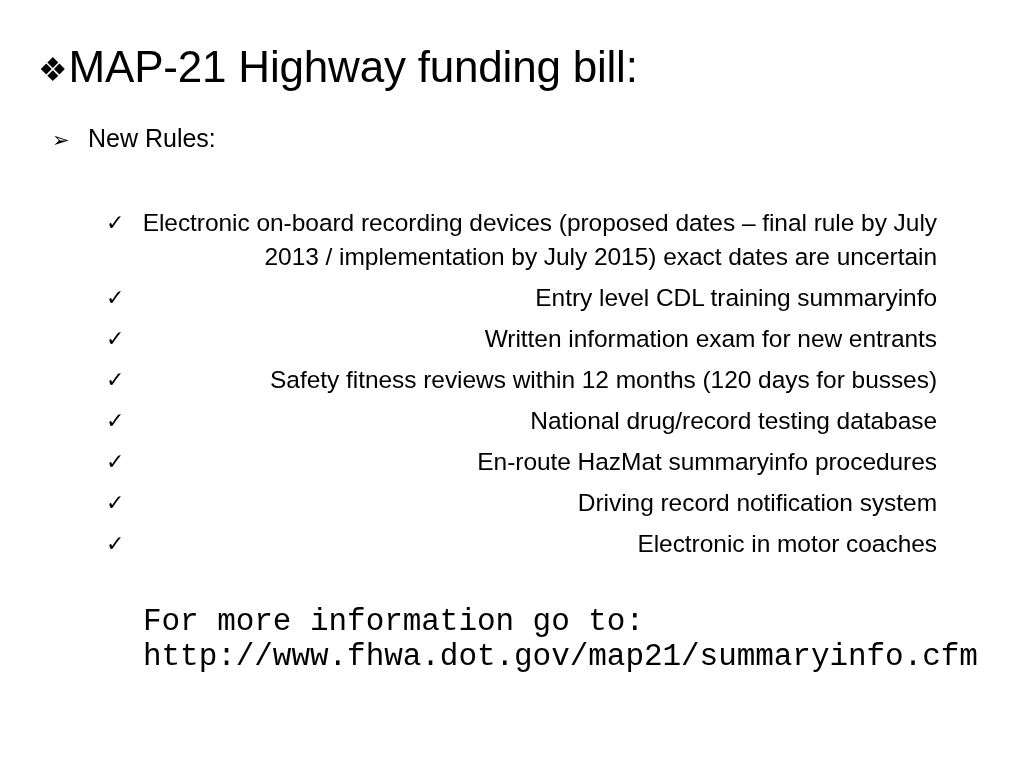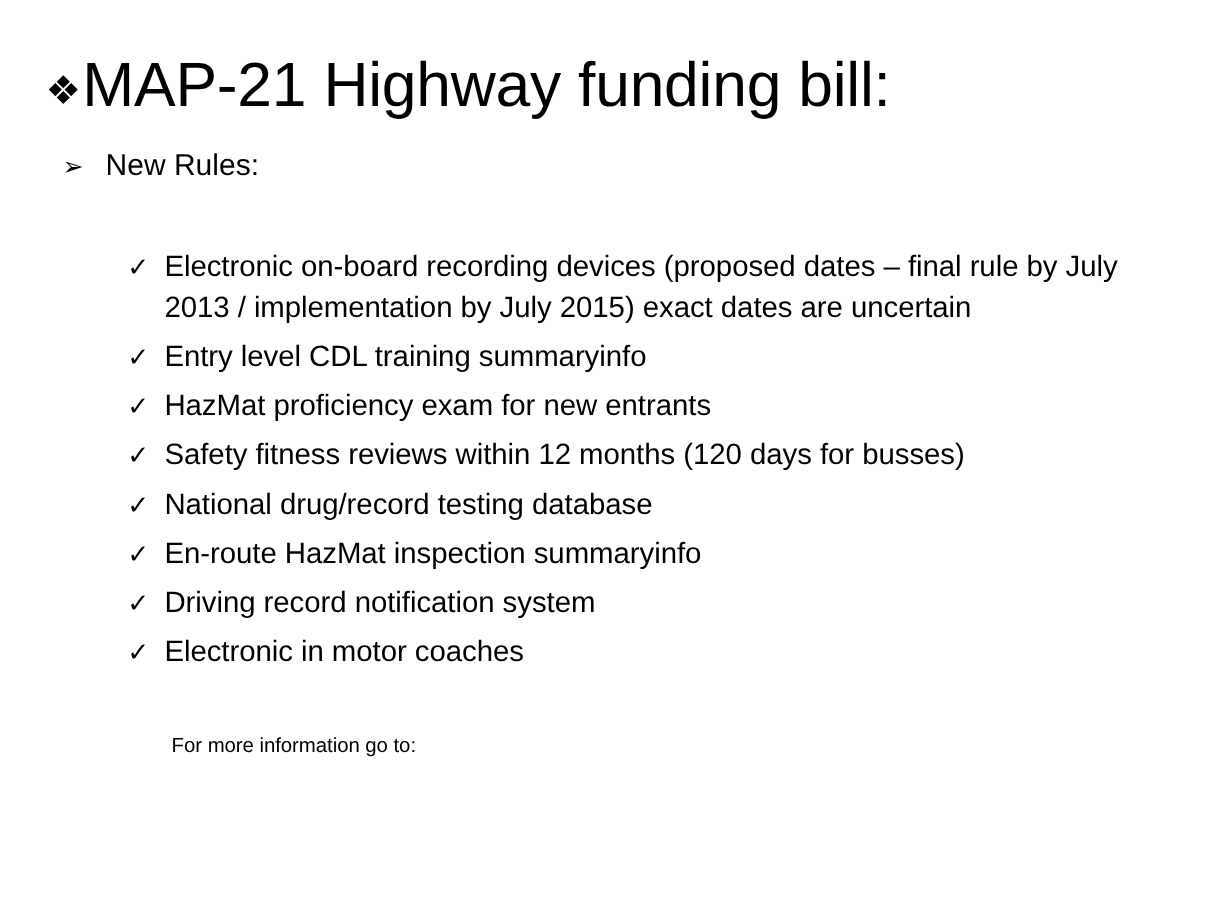--- a/index.html
+++ b/index.html
@@ -33,21 +33,21 @@
   }
   .title-bullet {
     font-size: 33px;
     line-height: 1;
     letter-spacing: 0;
     margin-right: 1px;
     position: relative;
     top: -1px;
   }
   .title-text {
-    font-size: 52px;
+    font-size: 44px;
     line-height: 1.05;
     font-weight: 400;
     letter-spacing: -0.2px;
   }
 
   
   .level1-row {
     position: absolute;
     left: 52px;
     top: 125px;
@@ -88,33 +88,35 @@
     text-align: left;
     position: relative;
     top: 0px;
   }
   .check-text {
     flex: 1 1 auto;
     font-size: 24.5px;
     line-height: 34px;
     letter-spacing: -0.05px;
     max-width: 800px;
+    text-align: right;
   }
 
   
   .footer {
     position: absolute;
     left: 143px;
     top: 604px;
   }
   .footer-line {
-    font-size: 17px;
+    font-size: 31px;
     line-height: 35px;
     letter-spacing: -0.05px;
     white-space: nowrap;
+    font-family: Liberation Mono, monospace;
   }
 </style>
 </head>
 <body>
 
 <div class="slide">
 
   <div class="title-row">
     <span class="title-bullet">❖</span>
     <span class="title-text">MAP-21 Highway funding bill:</span>
@@ -132,47 +134,48 @@
       <span class="check-text">Electronic on-board recording devices (proposed dates – final rule by July 2013 / implementation by July 2015) exact dates are uncertain</span>
     </div>
 
     <div class="check-item">
       <span class="check-mark">✓</span>
       <span class="check-text">Entry level CDL training summaryinfo</span>
     </div>
 
     <div class="check-item">
       <span class="check-mark">✓</span>
-      <span class="check-text">HazMat proficiency exam for new entrants</span>
+      <span class="check-text">Written information exam for new entrants</span>
     </div>
 
     <div class="check-item">
       <span class="check-mark">✓</span>
       <span class="check-text">Safety fitness reviews within 12 months (120 days for busses)</span>
     </div>
 
     <div class="check-item">
       <span class="check-mark">✓</span>
       <span class="check-text">National drug/record testing database</span>
     </div>
 
     <div class="check-item">
       <span class="check-mark">✓</span>
-      <span class="check-text">En-route HazMat inspection summaryinfo</span>
+      <span class="check-text">En-route HazMat summaryinfo procedures</span>
     </div>
 
     <div class="check-item">
       <span class="check-mark">✓</span>
       <span class="check-text">Driving record notification system</span>
     </div>
 
     <div class="check-item">
       <span class="check-mark">✓</span>
       <span class="check-text">Electronic in motor coaches</span>
     </div>
 
   </div>
 
   <div class="footer">
     <div class="footer-line">For more information go to:</div>
+    <div class="footer-line">http://www.fhwa.dot.gov/map21/summaryinfo.cfm</div>
   </div>
 
 </div>
 
 </body></html>

